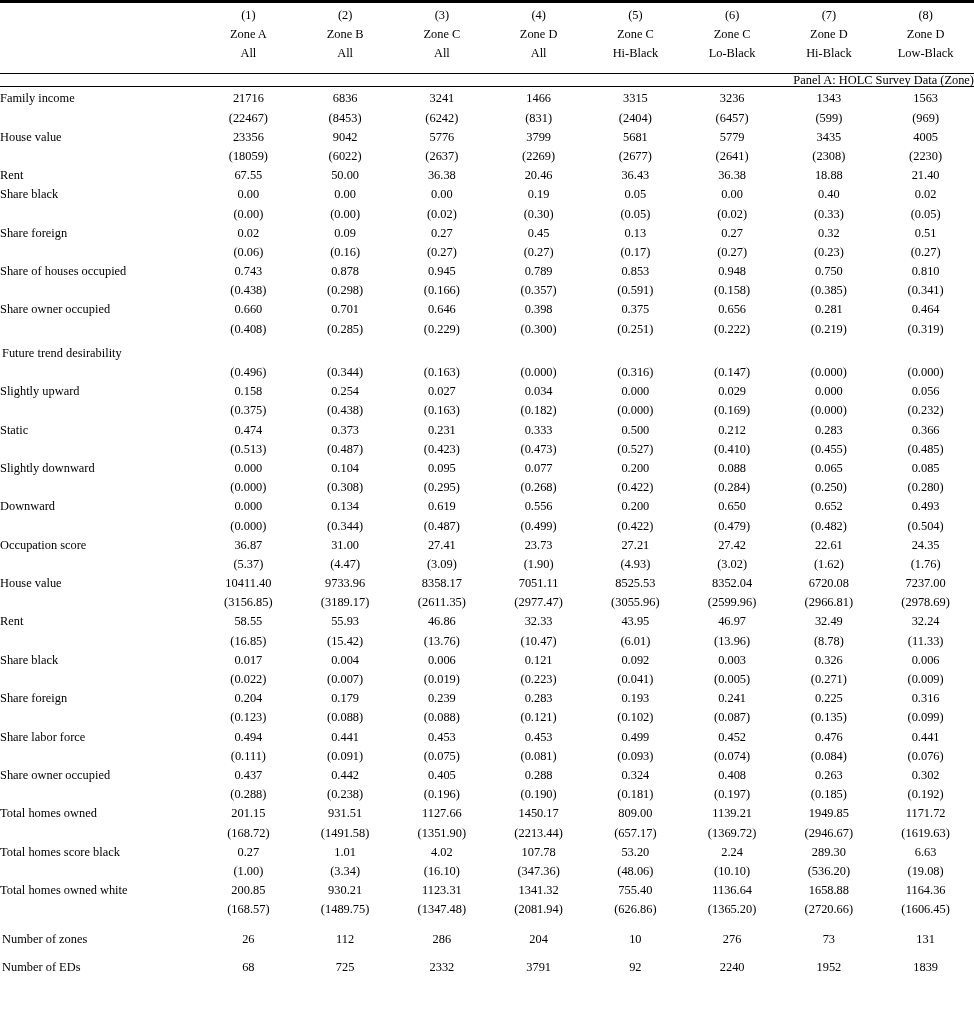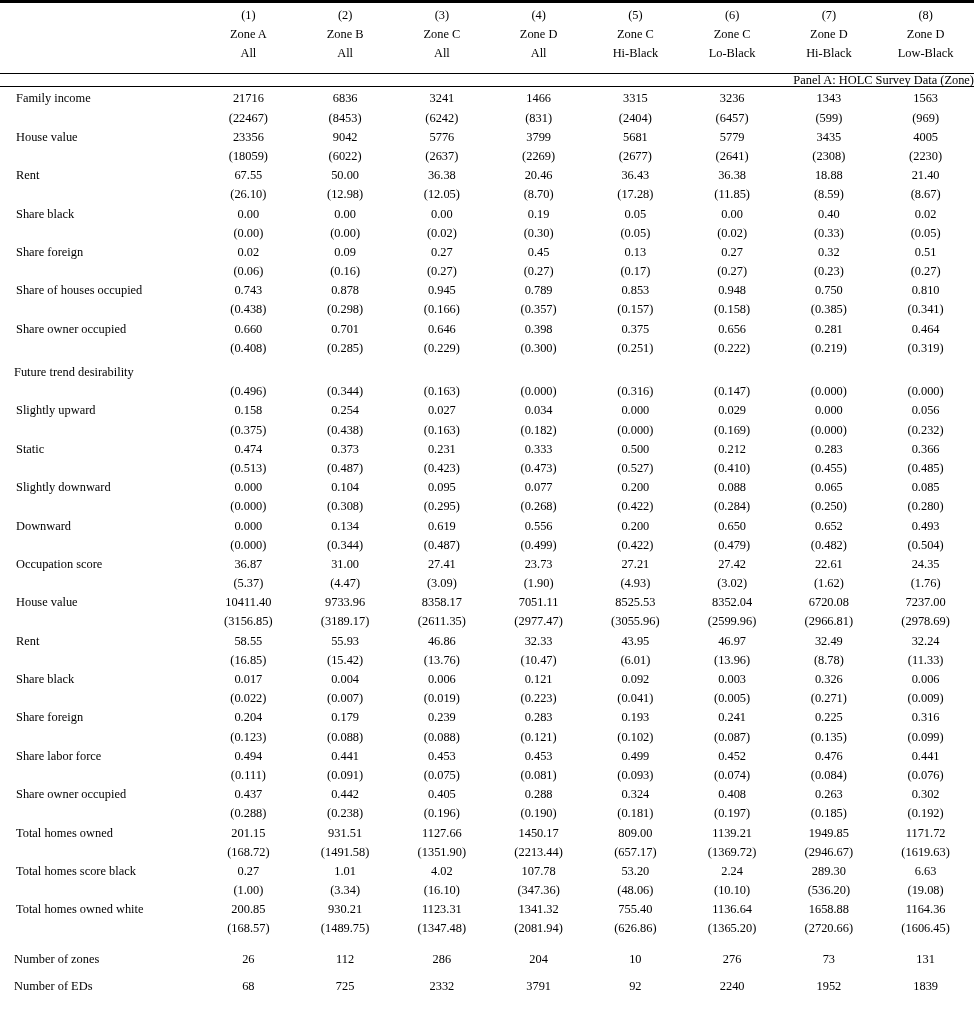--- a/index.html
+++ b/index.html
@@ -66,22 +66,22 @@
   }
 
   
   tr.datarow td { height: 19.2px; }
   tr.serow   td { height: 19.2px; }
 
   td.lbl {
     text-align: left;
     white-space: nowrap;
   }
-  td.lbl.ind0 { padding-left: 14px; }
-  td.lbl.ind1 { padding-left: 16px; }
+  td.lbl.ind0 { padding-left: 2px; }
+  td.lbl.ind1 { }
 
   td.val {
     text-align: center;
     white-space: nowrap;
     font-variant-numeric: lining-nums tabular-nums;
   }
   td.val.se { }
 
   tr.grouphead td {
     height: 19.2px;
@@ -203,31 +203,20 @@
           <td class="lbl ind1">Rent</td>
           <td class="val">67.55</td>
           <td class="val">50.00</td>
           <td class="val">36.38</td>
           <td class="val">20.46</td>
           <td class="val">36.43</td>
           <td class="val">36.38</td>
           <td class="val">18.88</td>
           <td class="val">21.40</td>
         </tr>
-        <tr class="serow">
-          <td class="lbl"></td>
-          <td class="val se">(26.10)</td>
-          <td class="val se">(12.98)</td>
-          <td class="val se">(12.05)</td>
-          <td class="val se">(8.70)</td>
-          <td class="val se">(17.28)</td>
-          <td class="val se">(11.85)</td>
-          <td class="val se">(8.59)</td>
-          <td class="val se">(8.67)</td>
-        </tr>
         <tr class="datarow">
           <td class="lbl ind1">Share black</td>
           <td class="val">0.00</td>
           <td class="val">0.00</td>
           <td class="val">0.00</td>
           <td class="val">0.19</td>
           <td class="val">0.05</td>
           <td class="val">0.00</td>
           <td class="val">0.40</td>
           <td class="val">0.02</td>
@@ -275,21 +264,21 @@
           <td class="val">0.948</td>
           <td class="val">0.750</td>
           <td class="val">0.810</td>
         </tr>
         <tr class="serow">
           <td class="lbl"></td>
           <td class="val se">(0.438)</td>
           <td class="val se">(0.298)</td>
           <td class="val se">(0.166)</td>
           <td class="val se">(0.357)</td>
-          <td class="val se">(0.157)</td>
+          <td class="val se">(0.591)</td>
           <td class="val se">(0.158)</td>
           <td class="val se">(0.385)</td>
           <td class="val se">(0.341)</td>
         </tr>
         <tr class="datarow">
           <td class="lbl ind1">Share owner occupied</td>
           <td class="val">0.660</td>
           <td class="val">0.701</td>
           <td class="val">0.646</td>
           <td class="val">0.398</td>

